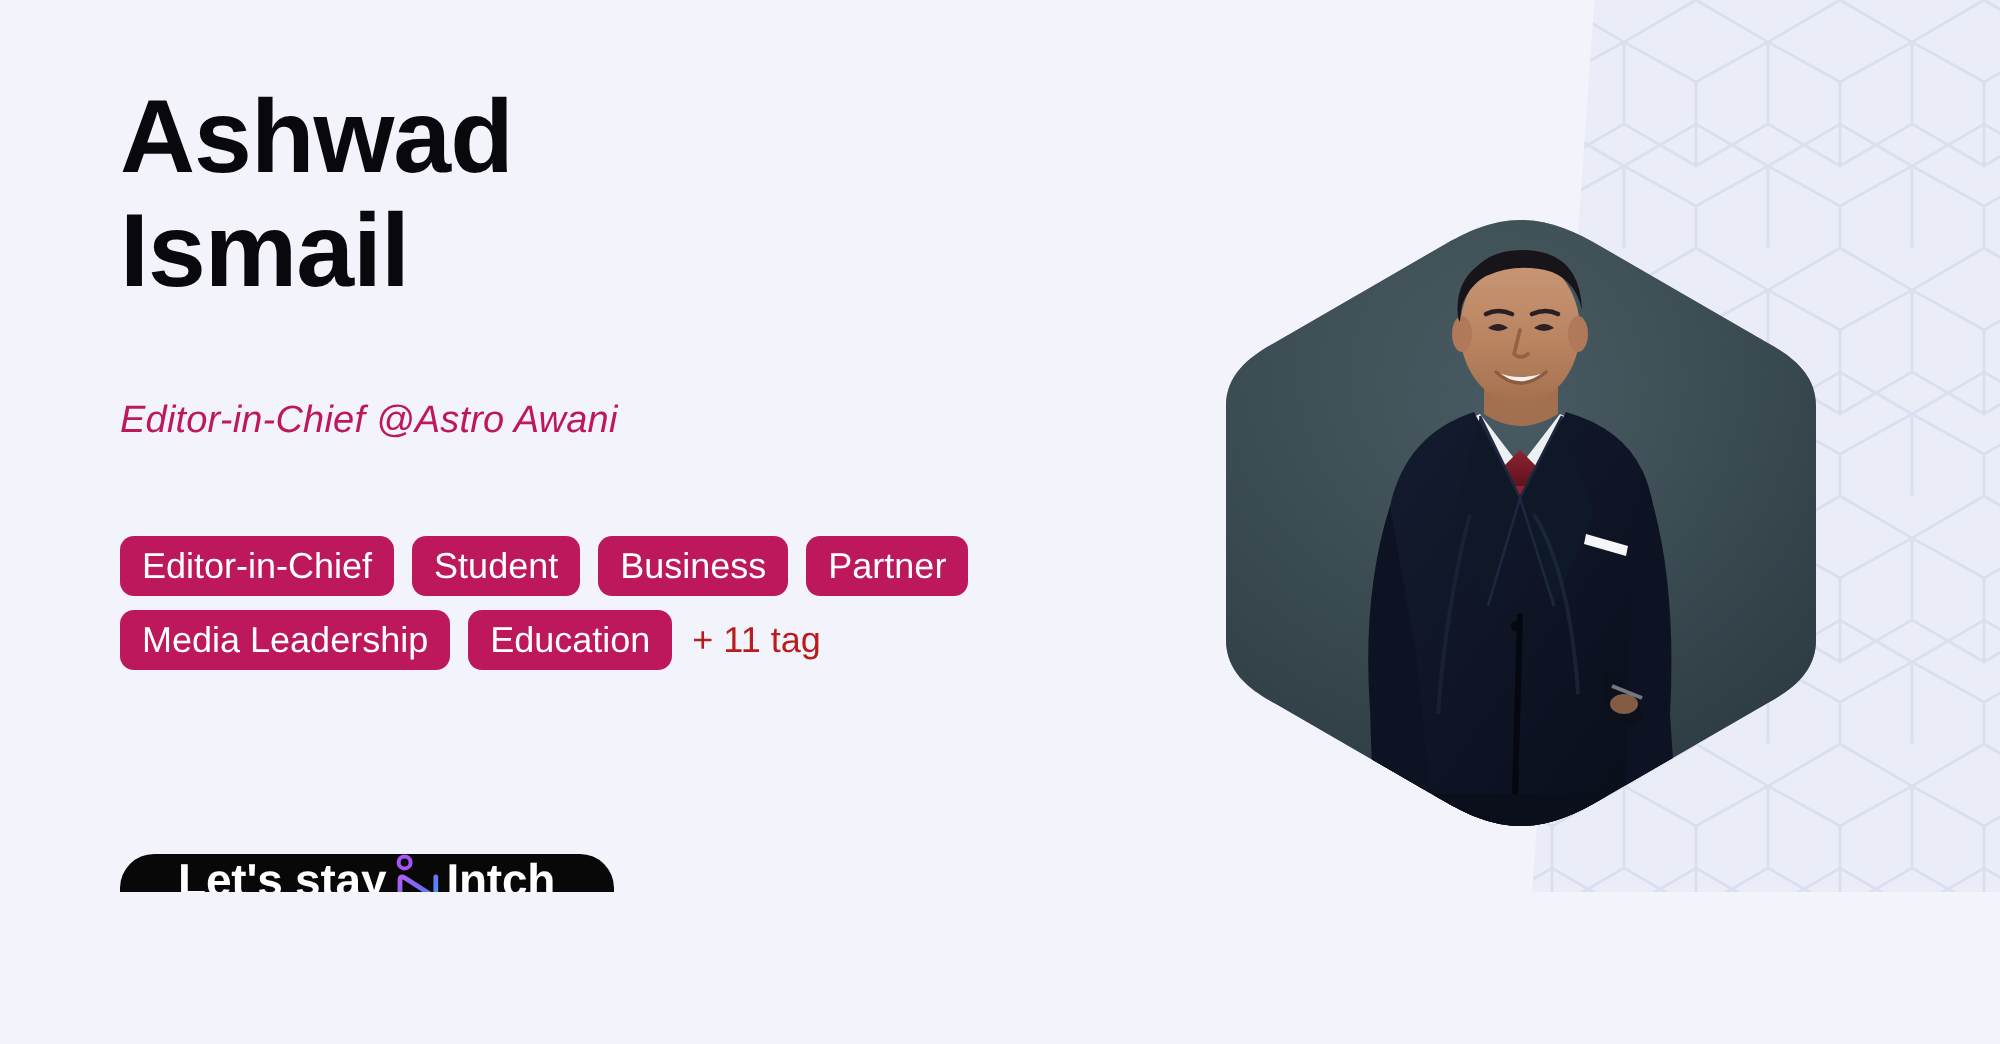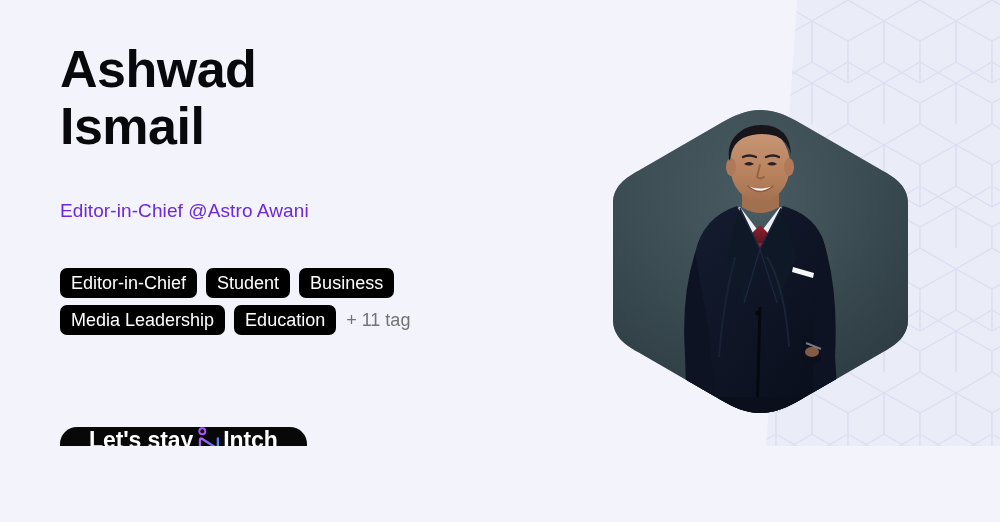--- a/index.html
+++ b/index.html
@@ -73,55 +73,56 @@
     white-space: pre-line;
   }
 
   .person-subtitle {
     position: absolute;
     top: 198px;
     left: 0;
     font-size: 19px;
     line-height: 26px;
     font-weight: 400;
-    color: #6d28d9;
+    color: #be185d;
     letter-spacing: 0.1px;
+    font-style: italic;
   }
 
   
   .tags {
     position: absolute;
     top: 268px;
     left: 0;
     width: 470px;
     display: flex;
     flex-wrap: wrap;
     align-items: center;
     gap: 7px 9px;
   }
 
   .tag {
     display: inline-flex;
     align-items: center;
     height: 30px;
     padding: 0 11px;
     border-radius: 7px;
-    background: #000000;
+    background: #be185d;
     color: #ffffff;
     font-size: 18px;
     line-height: 1;
     font-weight: 400;
     white-space: nowrap;
   }
 
   .tag-more {
     display: inline-flex;
     align-items: center;
     height: 30px;
-    color: #737373;
+    color: #b91c1c;
     font-size: 18px;
     line-height: 1;
     font-weight: 400;
     white-space: nowrap;
     padding-left: 1px;
   }
 
   
   .cta {
     position: absolute;
@@ -207,20 +208,21 @@
 
     <h1 class="person-name">Ashwad
 Ismail</h1>
 
     <div class="person-subtitle">Editor-in-Chief @Astro Awani</div>
 
     <div class="tags">
       <span class="tag">Editor-in-Chief</span>
       <span class="tag">Student</span>
       <span class="tag">Business</span>
+      <span class="tag">Partner</span>
       <span class="tag">Media Leadership</span>
       <span class="tag">Education</span>
       <span class="tag-more">+ 11 tag</span>
     </div>
 
   </div>
 
   <button class="cta">
     <span class="cta-label">Let's stay</span>
     <span class="cta-logo">

